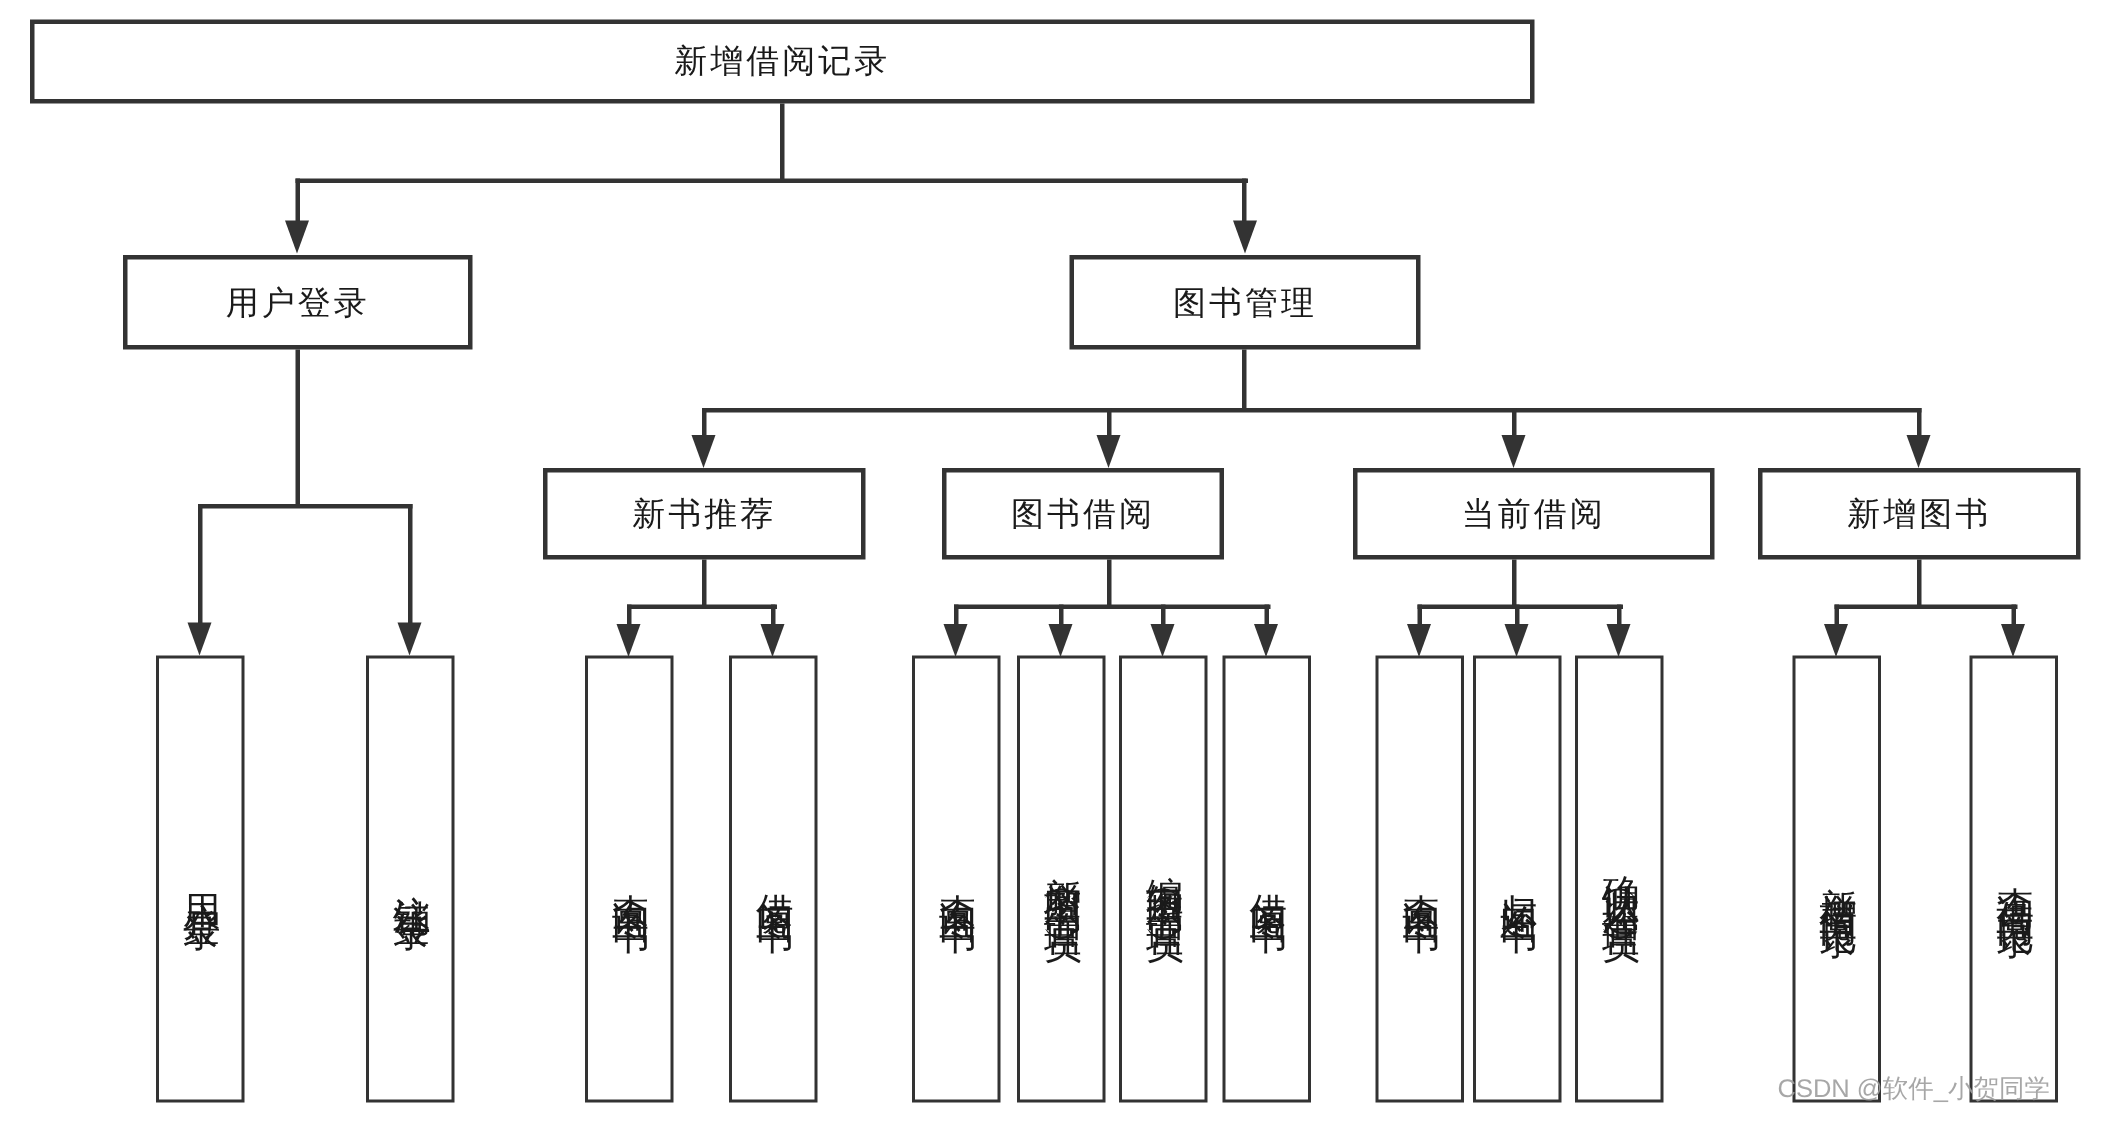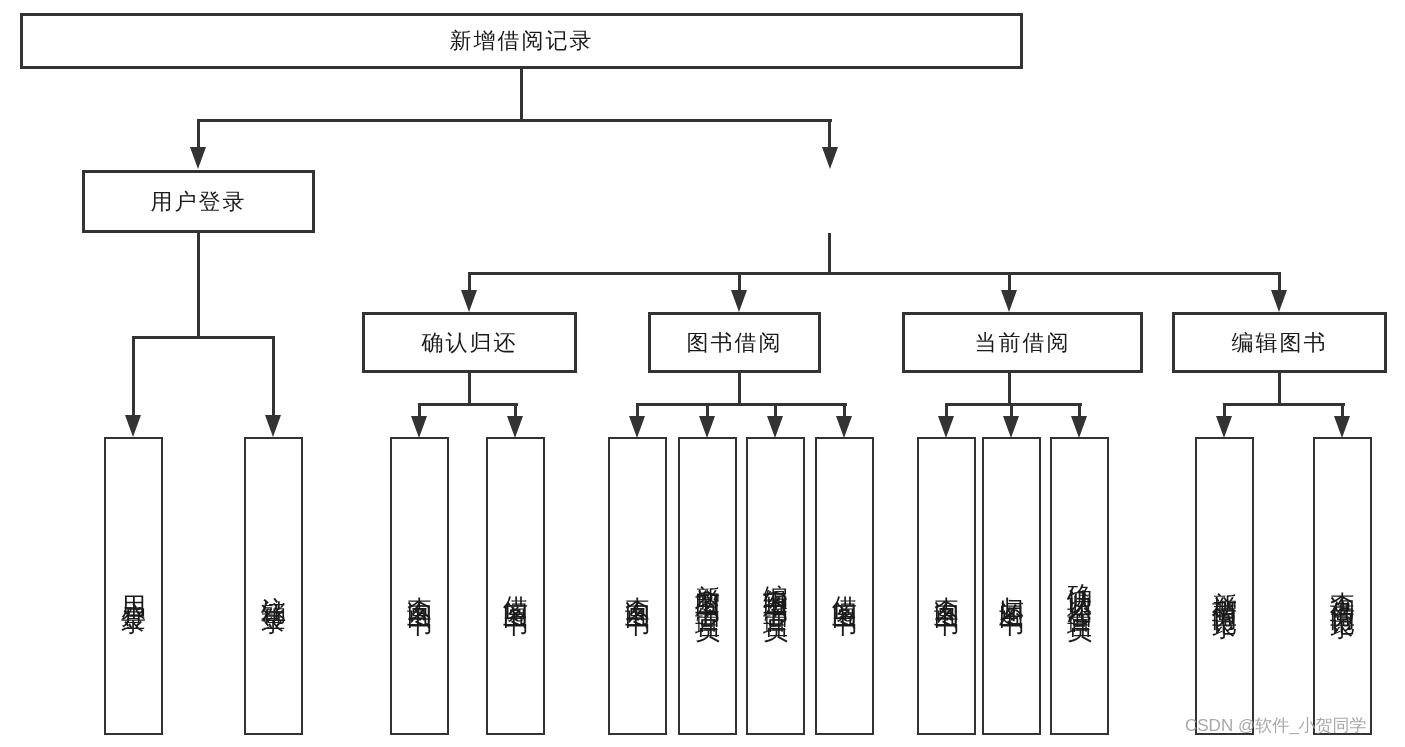--- a/index.html
+++ b/index.html
@@ -57,35 +57,38 @@
 <div id="stage">
 
   <div class="box h" style="left:20px;top:13px;width:1003px;height:56px">
     <span>新增借阅记录</span>
   </div>
 
   <div class="box h" style="left:82px;top:170px;width:233px;height:63px">
     <span>用户登录</span>
   </div>
 
+  <div class="box h" style="left:713px;top:170px;width:234px;height:63px">
+    <span>图书管理</span>
+  </div>
 
   <div class="box h" style="left:362px;top:312px;width:215px;height:61px">
-    <span>确认归还</span>
+    <span>新书推荐</span>
   </div>
 
-  <div class="box h" style="left:648px;top:312px;width:173px;height:61px">
+  <div class="box h" style="left:628px;top:312px;width:188px;height:61px">
     <span>图书借阅</span>
   </div>
 
   <div class="box h" style="left:902px;top:312px;width:241px;height:61px">
     <span>当前借阅</span>
   </div>
 
   <div class="box h" style="left:1172px;top:312px;width:215px;height:61px">
-    <span>编辑图书</span>
+    <span>新增图书</span>
   </div>
 
   <div class="box v" style="left:104px">
     <span>用户登录</span>
   </div>
   <div class="box v" style="left:244px">
     <span>注销登录</span>
   </div>
 
   <div class="box v" style="left:390px">

